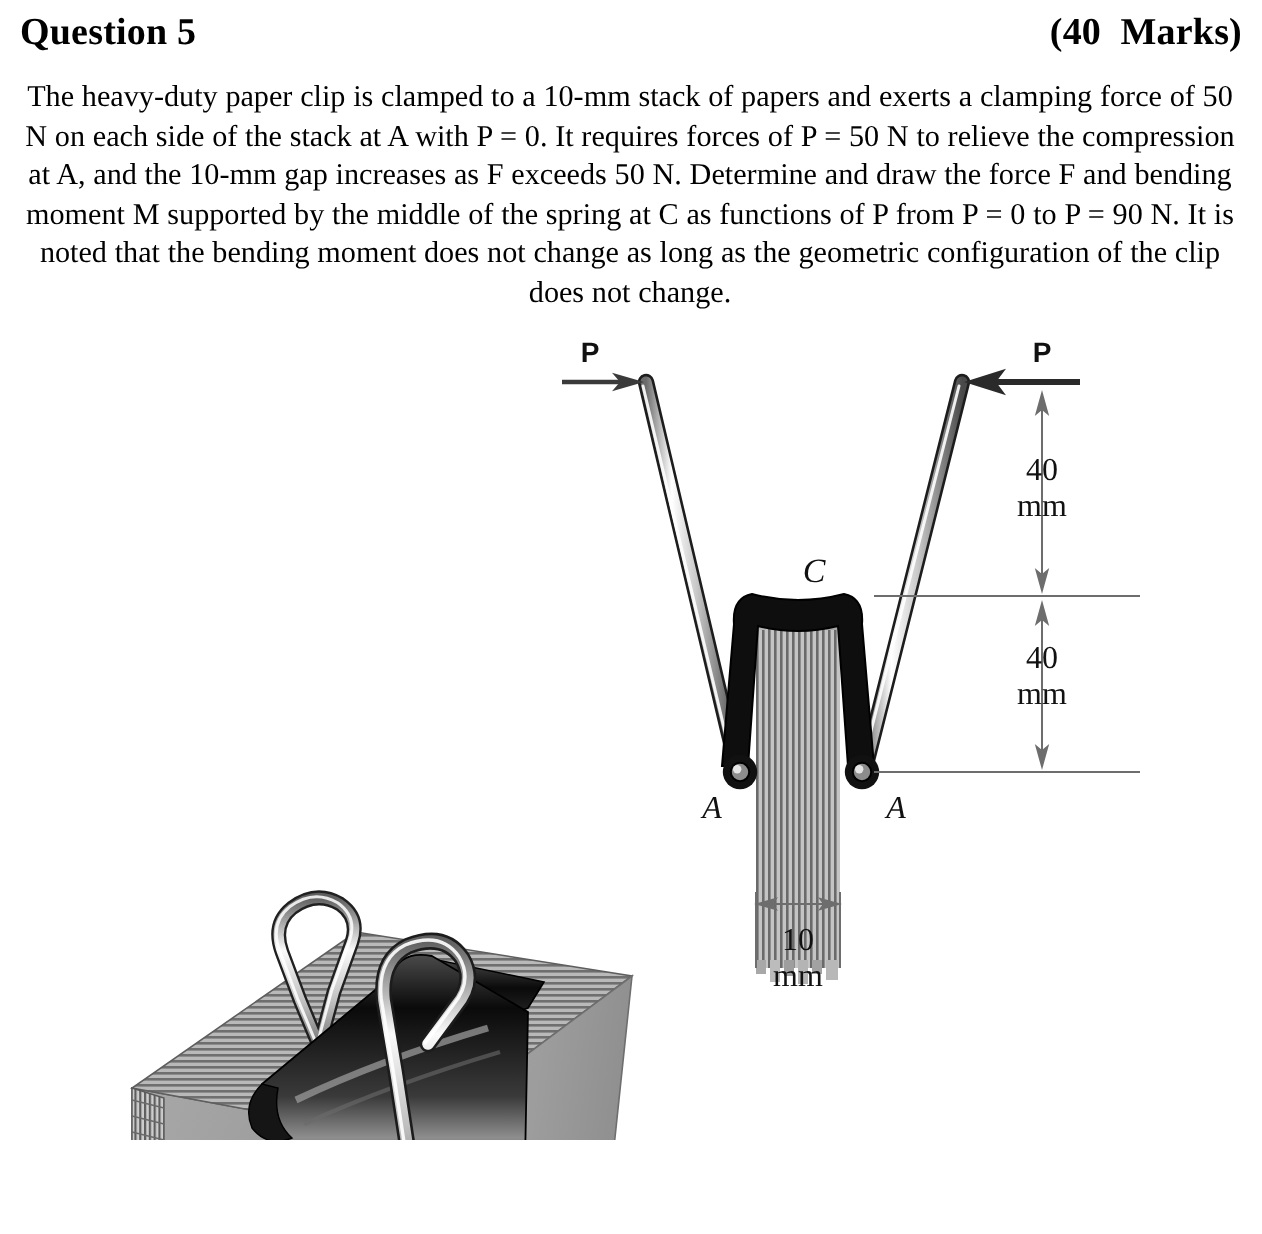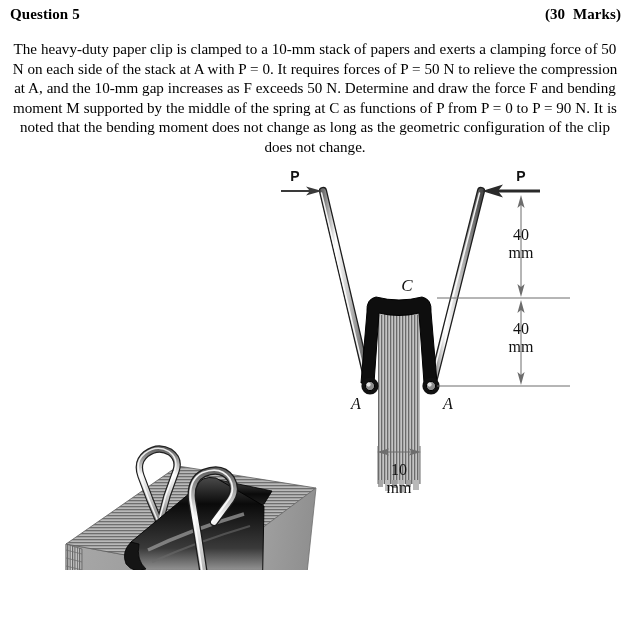--- a/index.html
+++ b/index.html
@@ -24,21 +24,21 @@
   
   #header {
     position: absolute;
     left: 10px;
     top: 6px;
     width: 611px;
     display: flex;
     justify-content: space-between;
     align-items: flex-start;
     font-weight: bold;
-    font-size: 15px;
+    font-size: 19px;
     letter-spacing: 0.1px;
   }
   #header .q-title { white-space: nowrap; }
   #header .marks   { white-space: pre; }
 
   
   #body-text {
     position: absolute;
     left: 11px;
     top: 40px;
@@ -59,21 +59,21 @@
   }
   .fig-svg { display: block; }
 </style>
 </head>
 <body>
 
 <div id="page">
 
   <div id="header">
     <span class="q-title">Question 5</span>
-    <span class="marks">(30  Marks)</span>
+    <span class="marks">(40  Marks)</span>
   </div>
 
   <div id="body-text">The heavy-duty paper clip is clamped to a 10-mm stack of papers and exerts a clamping force of 50 N on each side of the stack at A with P = 0. It requires forces of P = 50 N to relieve the compression at A, and the 10-mm gap increases as F exceeds 50 N. Determine and draw the force F and bending moment M supported by the middle of the spring at C as functions of P from P = 0 to P = 90 N. It is noted that the bending moment does not change as long as the geometric configuration of the clip does not change.</div>
 
   <div id="figure-area">
 
     <svg class="fig-svg" width="631" height="400" viewBox="0 0 631 400" xmlns="http://www.w3.org/2000/svg">
 
       <defs>
 

